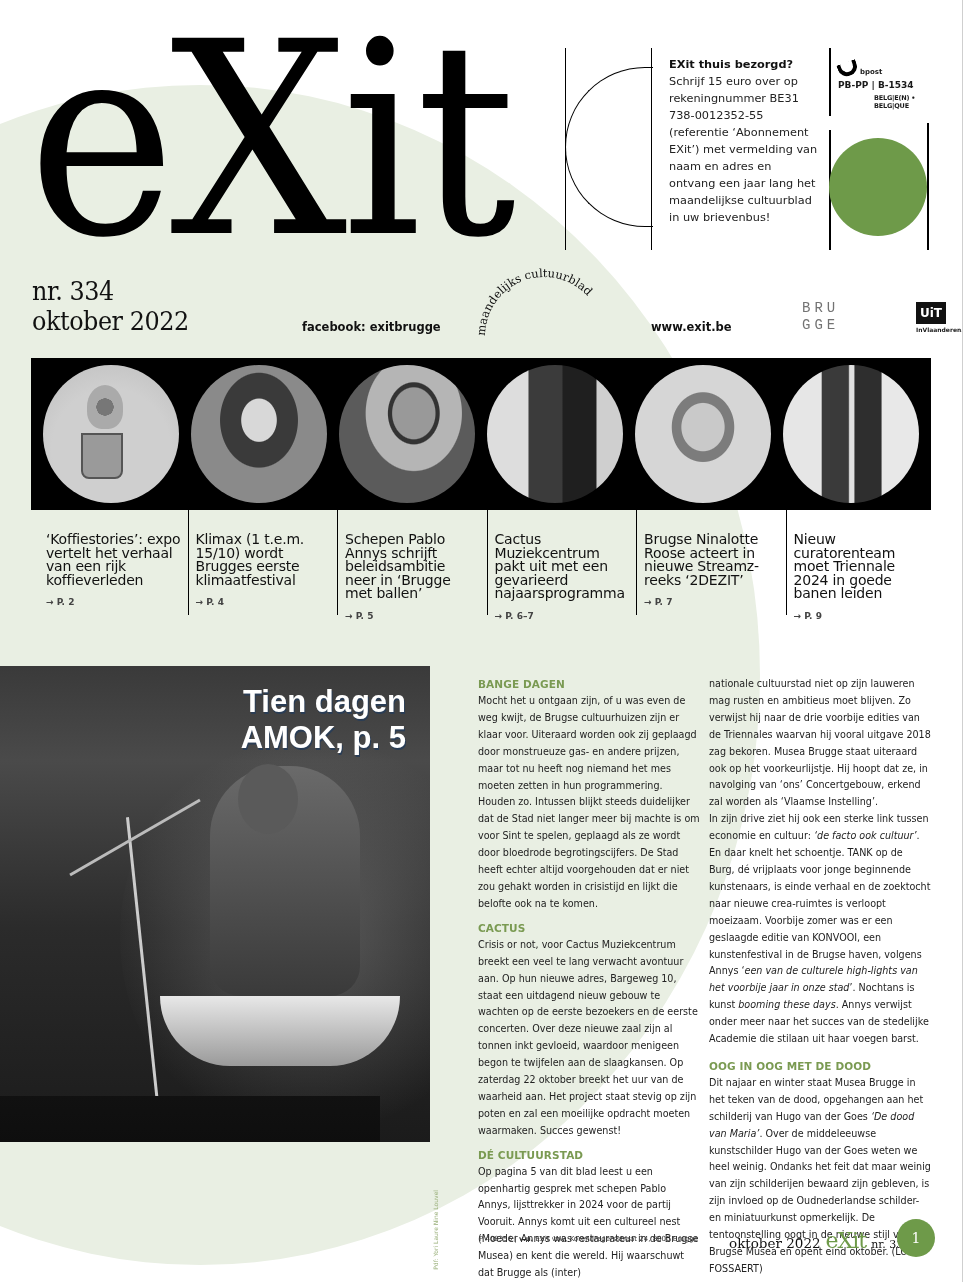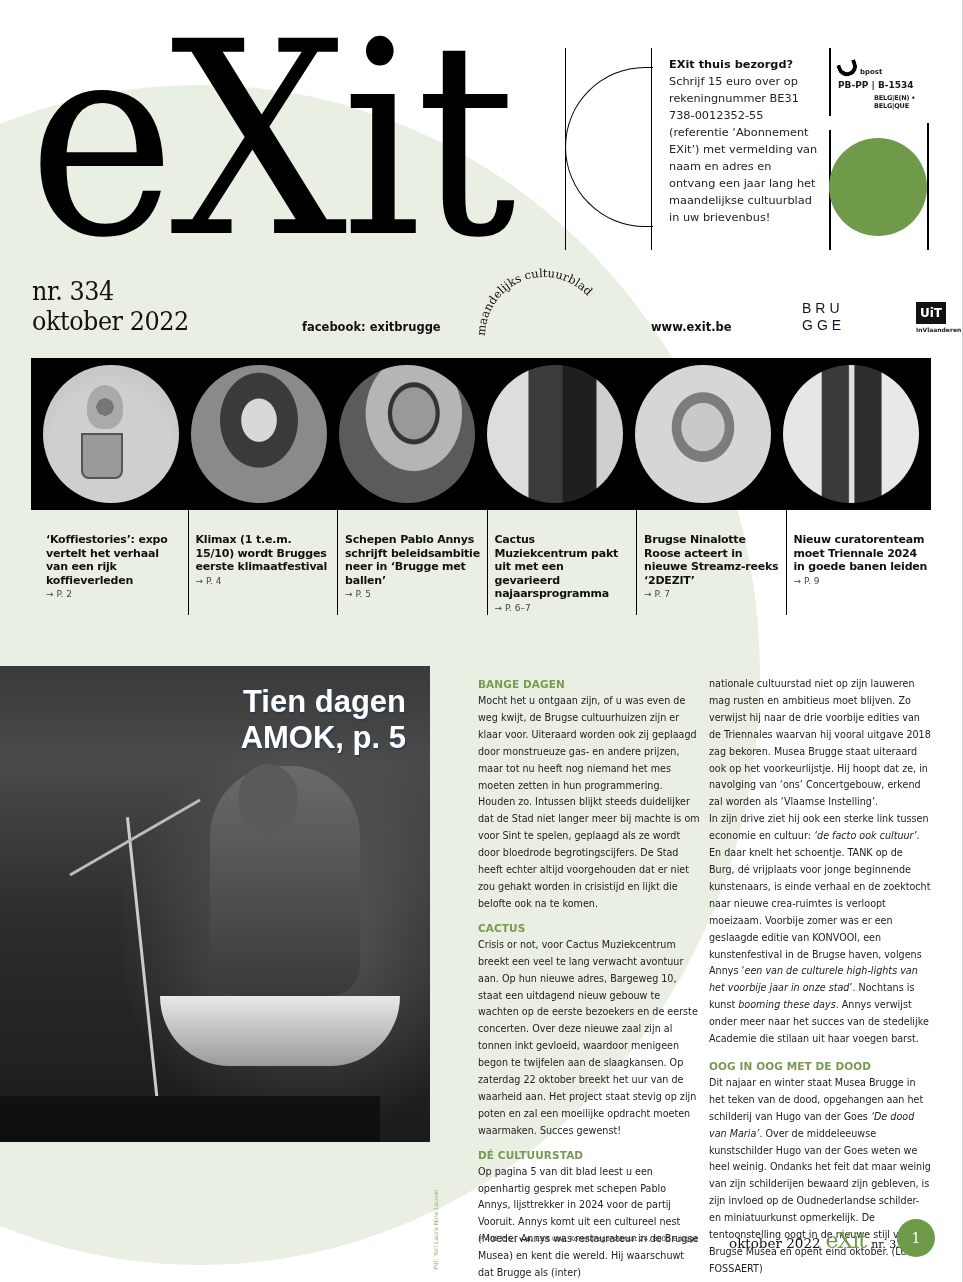--- a/index.html
+++ b/index.html
@@ -27,43 +27,43 @@
   .post-country { font-size: 6.5px; font-weight: bold; margin-top: 4px; letter-spacing: -0.2px; padding-left: 36px; }
 
   .circle-frame-l { position: absolute; left: 829px; top: 130px; width: 1.5px; height: 120px; background: #000; }
   .circle-frame-r { position: absolute; left: 927px; top: 123px; width: 1.5px; height: 127px; background: #000; }
   .green-circle { position: absolute; left: 829px; top: 138px; width: 98px; height: 98px; border-radius: 50%; background: #6e9a49; }
 
   .issue { position: absolute; left: 32px; top: 276px; font-family: "DejaVu Serif", serif; font-size: 26px; line-height: 30px; color: #111; letter-spacing: -0.5px; transform: scaleX(0.92); transform-origin: left top; }
   .facebook { position: absolute; left: 302px; top: 320px; font-size: 11.5px; font-weight: bold; color: #111; }
   .curved { position: absolute; left: 475px; top: 258px; width: 140px; height: 80px; }
   .website { position: absolute; left: 651px; top: 320px; font-size: 11.5px; font-weight: bold; color: #111; }
-  .brugge-logo { position: absolute; left: 802px; top: 300px; font-family: Liberation Sans, sans-serif; font-size: 14px; line-height: 17px; letter-spacing: 4px; color: #0f172a; }
+  .brugge-logo { position: absolute; left: 802px; top: 300px; font-family: Liberation Mono, monospace; font-size: 14px; line-height: 17px; letter-spacing: 4px; color: #737373; }
   .uit-logo { position: absolute; left: 868px; top: 302px; width: 60px; margin-left: 48px; }
   .uit-box { width: 30px; height: 22px; background: #111; color: #fff; font-weight: bold; font-size: 12px; text-align: center; line-height: 22px; }
   .uit-sub { font-size: 6px; font-weight: bold; margin-top: 2px; }
 
   
   .strip { position: absolute; left: 31px; top: 358px; width: 900px; height: 152px; background: #000; display: flex; justify-content: space-around; align-items: center; padding: 0 6px; }
   .thumb { width: 136px; height: 138px; border-radius: 50%; overflow: hidden; position: relative; }
   .thumb-1 { background: radial-gradient(circle at 50% 60%, #cfcfcf 0 55%, #bdbdbd 100%); }
   .thumb-1 .cup { position: absolute; left: 38px; top: 68px; width: 42px; height: 46px; background: #9a9a9a; border: 2px solid #555; border-radius: 0 0 8px 8px; }
   .thumb-1 .plant { position: absolute; left: 44px; top: 20px; width: 36px; height: 44px; border-radius: 50% 50% 40% 40%; background: radial-gradient(circle, #777 0 30%, #aaa 31% 100%); }
   .thumb-2 { background: radial-gradient(ellipse at 50% 40%, #d8d8d8 0 18%, #3a3a3a 19% 40%, #8a8a8a 41% 100%); }
   .thumb-3 { background: radial-gradient(ellipse at 55% 35%, #999 0 20%, #333 21% 24%, #b5b5b5 25% 45%, #5b5b5b 46% 100%); }
   .thumb-4 { background: linear-gradient(90deg, #ddd 0 30%, #3b3b3b 31% 55%, #1f1f1f 56% 80%, #cfcfcf 81%); }
   .thumb-5 { background: radial-gradient(ellipse at 50% 45%, #c9c9c9 0 22%, #7c7c7c 23% 32%, #d6d6d6 33% 100%); }
   .thumb-6 { background: linear-gradient(90deg, #e6e6e6 0 28%, #3a3a3a 29% 48%, #e0e0e0 49% 52%, #2e2e2e 53% 72%, #e8e8e8 73%); }
 
   
   .teasers { position: absolute; left: 40px; top: 510px; width: 895px; height: 105px; display: flex; }
   .teaser { flex: 1; padding: 23px 6px 0 7px; border-left: 1px solid #000; }
   .teaser:first-child { border-left: none; padding-left: 6px; }
-  .teaser-title { font-size: 11px; font-weight: bold; line-height: 13.5px; color: #111; letter-spacing: -0.2px; }
-  .teaser-page { font-size: 9px; color: #444; margin-top: 2px; }
+  .teaser-title { font-size: 14px; font-weight: normal; line-height: 13.5px; color: #111; letter-spacing: -0.2px; }
+  .teaser-page { font-size: 9px; color: #444; margin-top: 10px; font-weight: bold; }
 
   
   .cover { position: absolute; left: 0; top: 666px; width: 430px; height: 476px; background: linear-gradient(180deg, #3a3a3a 0%, #4a4a4a 20%, #2b2b2b 55%, #1b1b1b 100%); overflow: hidden; }
   .cover .light { position: absolute; left: 120px; top: 60px; width: 380px; height: 420px; border-radius: 50%; background: radial-gradient(circle, rgba(180,180,180,0.35), rgba(0,0,0,0) 70%); }
   .cover .person { position: absolute; left: 210px; top: 100px; width: 150px; height: 230px; border-radius: 70px 70px 30px 30px; background: linear-gradient(180deg, #6a6a6a, #3a3a3a); }
   .cover .head { position: absolute; left: 238px; top: 98px; width: 60px; height: 70px; border-radius: 50%; background: #5a5a5a; }
   .cover .bowl { position: absolute; left: 160px; top: 330px; width: 240px; height: 70px; border-radius: 0 0 120px 120px; background: linear-gradient(180deg, #e8e8e8, #9a9a9a); }
   .cover .table { position: absolute; left: 0; top: 430px; width: 380px; height: 190px; background: linear-gradient(180deg, #111, #050505); }
   .cover .mic-stand { position: absolute; left: 150px; top: 150px; width: 3px; height: 460px; background: #ccc; transform: rotate(-6deg); }
   .cover .mic-arm { position: absolute; left: 60px; top: 170px; width: 150px; height: 3px; background: #bbb; transform: rotate(-30deg); }

